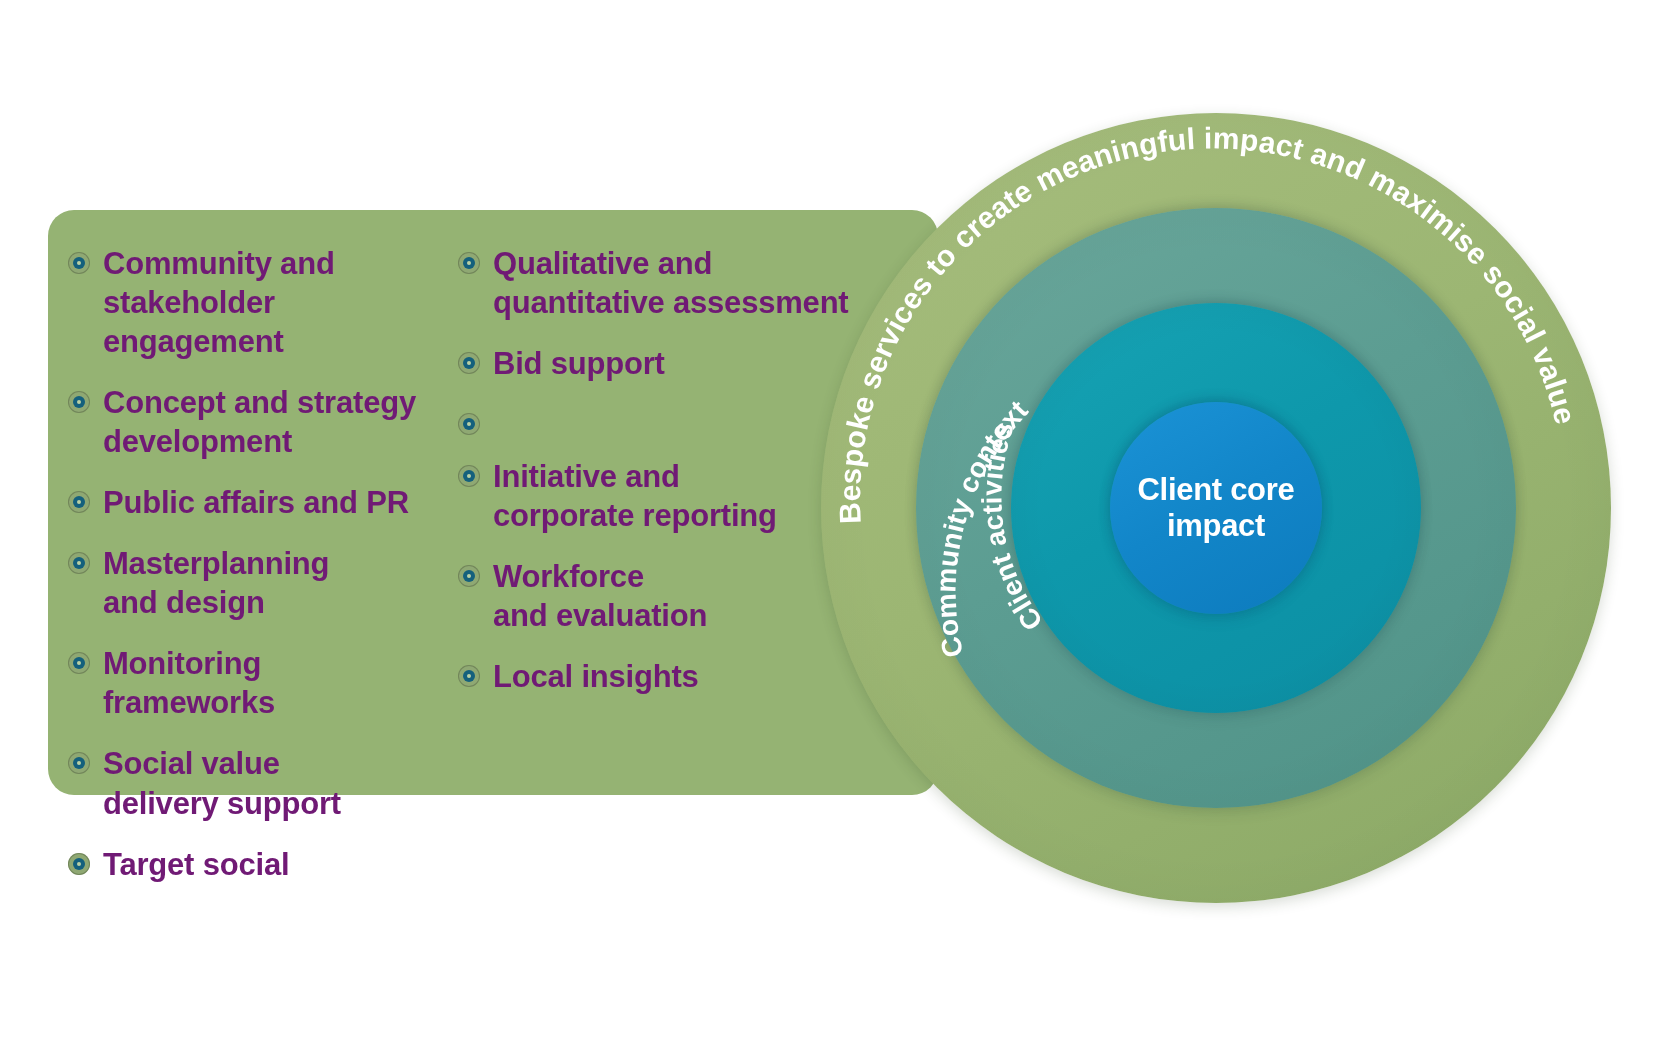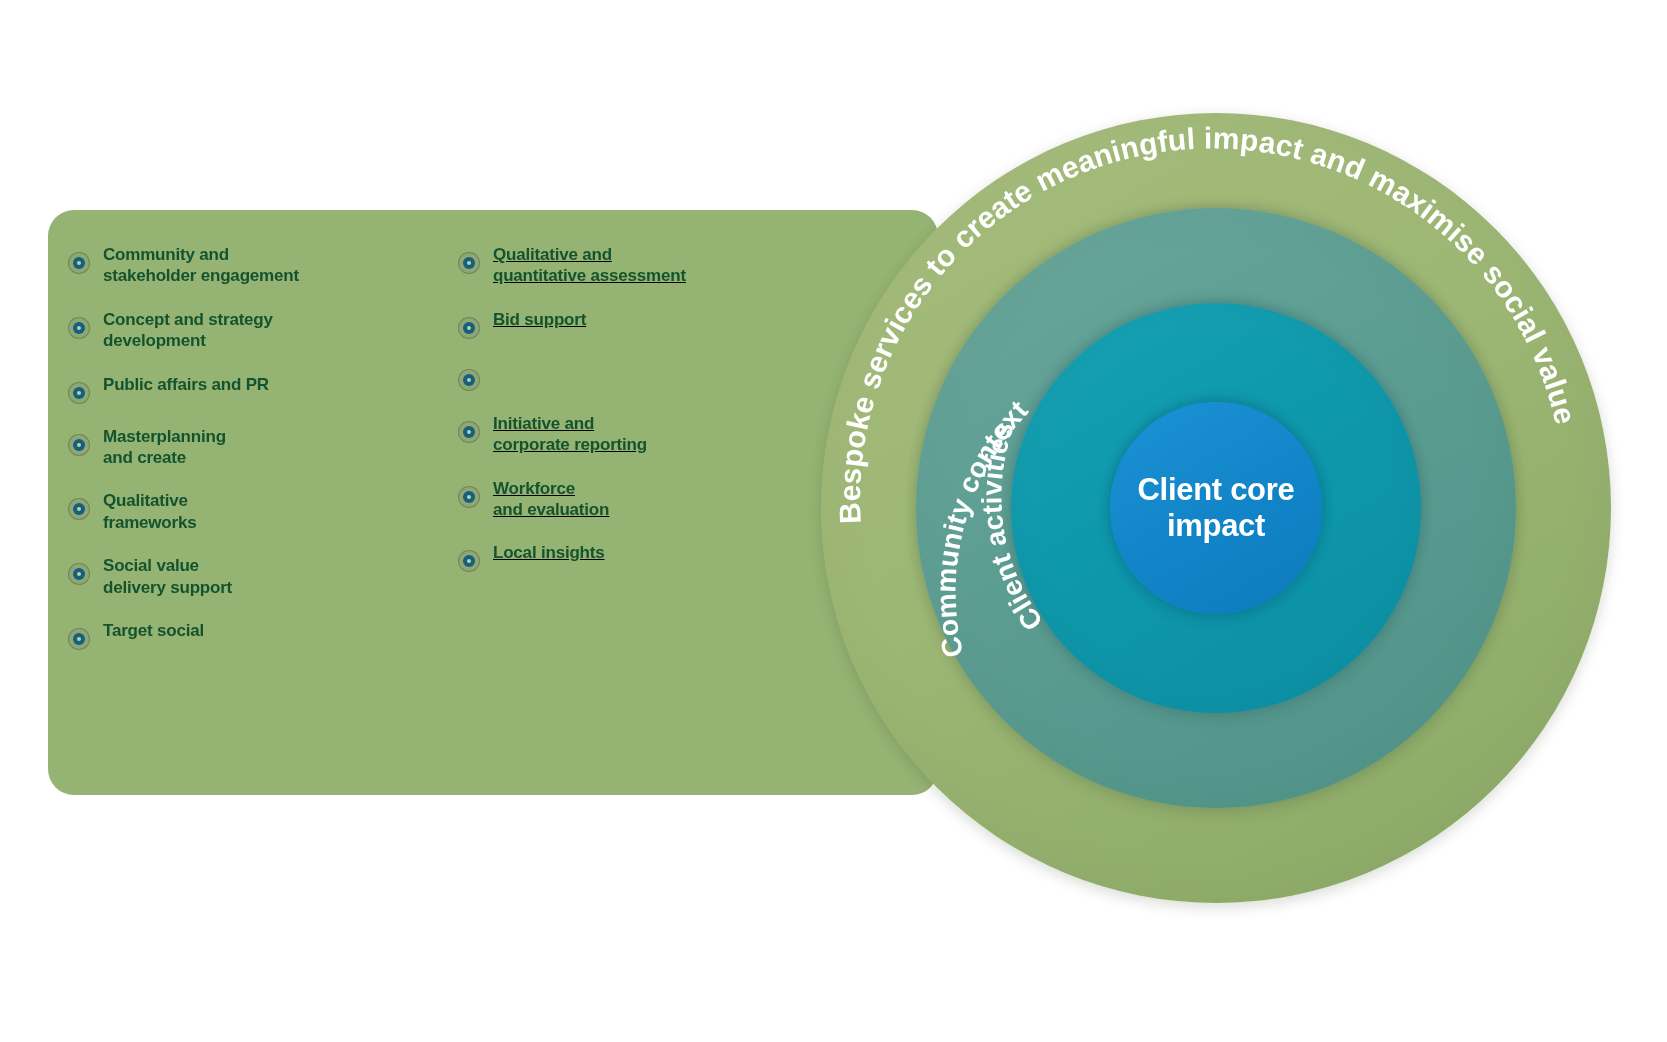--- a/index.html
+++ b/index.html
@@ -23,21 +23,21 @@
   }
   .panel-cols{
     position:absolute;
     left:20px; top:34px;
     width:860px;
     display:flex;
     gap:0px;
   }
   .col{ }
   .col-left{width:390px;}
-  .col-right{width:420px;text-decoration:underline;}
+  .col-right{width:420px;}
 
   .svc-item{
     display:flex;
     align-items:flex-start;
     margin-bottom:22px;
   }
   .svc-bullet{
     flex:0 0 auto;
     width:22px;height:22px;
     margin-top:8px;
@@ -57,22 +57,22 @@
   .svc-bullet i::after{
     content:"";
     position:absolute;
     left:50%;top:50%;
     width:4px;height:4px;
     margin:-2px 0 0 -2px;
     border-radius:50%;
     background:#b9cfa4;
   }
   .svc-text{
-    color:#14532d;
-    font-size:17px;
+    color:#701a75;
+    font-size:31px;
     font-weight:bold;
     line-height:1.26;
     letter-spacing:-0.2px;
     white-space:pre-line;
   }
 
   
   .rings{
     position:absolute;
     z-index:2;
@@ -165,27 +165,27 @@
           <span class="svc-bullet">
               <i></i>
             </span>
           <span class="svc-text">Public affairs and PR</span>
         </div>
         <div class="svc-item">
           <span class="svc-bullet">
               <i></i>
             </span>
           <span class="svc-text">Masterplanning
-and create</span>
-        </div>
-        <div class="svc-item">
-          <span class="svc-bullet">
-              <i></i>
-            </span>
-          <span class="svc-text">Qualitative
+and design</span>
+        </div>
+        <div class="svc-item">
+          <span class="svc-bullet">
+              <i></i>
+            </span>
+          <span class="svc-text">Monitoring
 frameworks</span>
         </div>
         <div class="svc-item">
           <span class="svc-bullet">
               <i></i>
             </span>
           <span class="svc-text">Social value
 delivery support</span>
         </div>
         <div class="svc-item">

